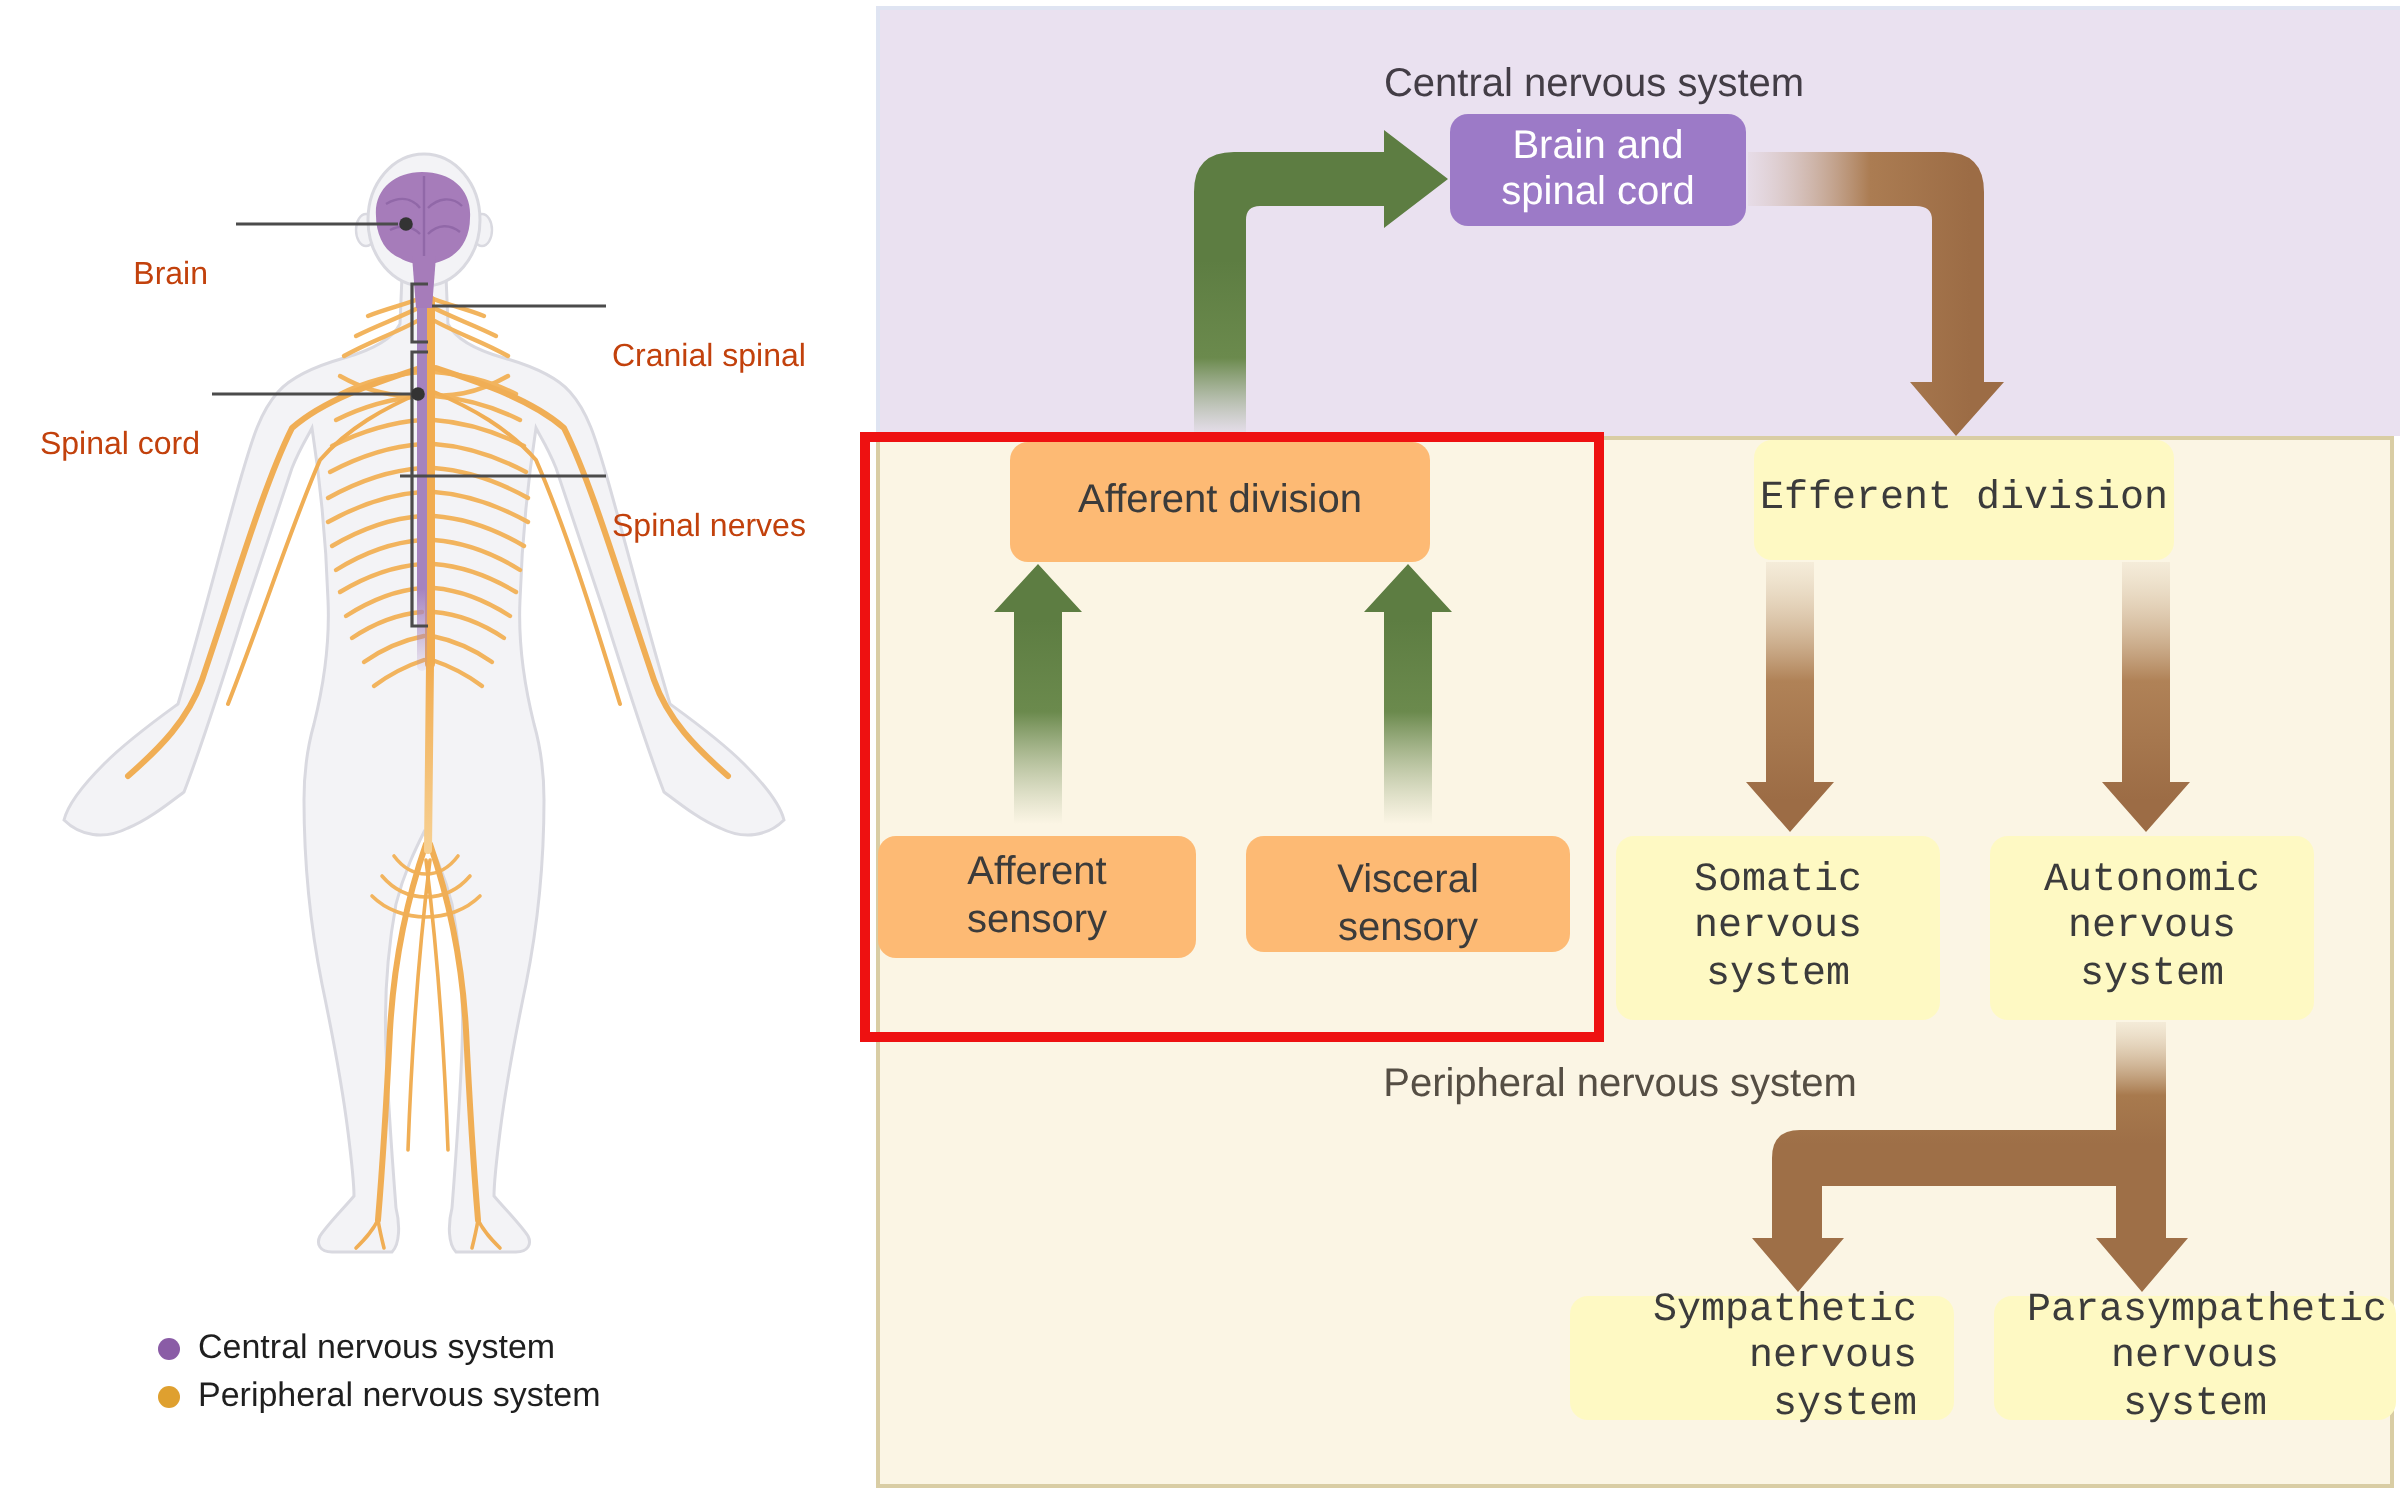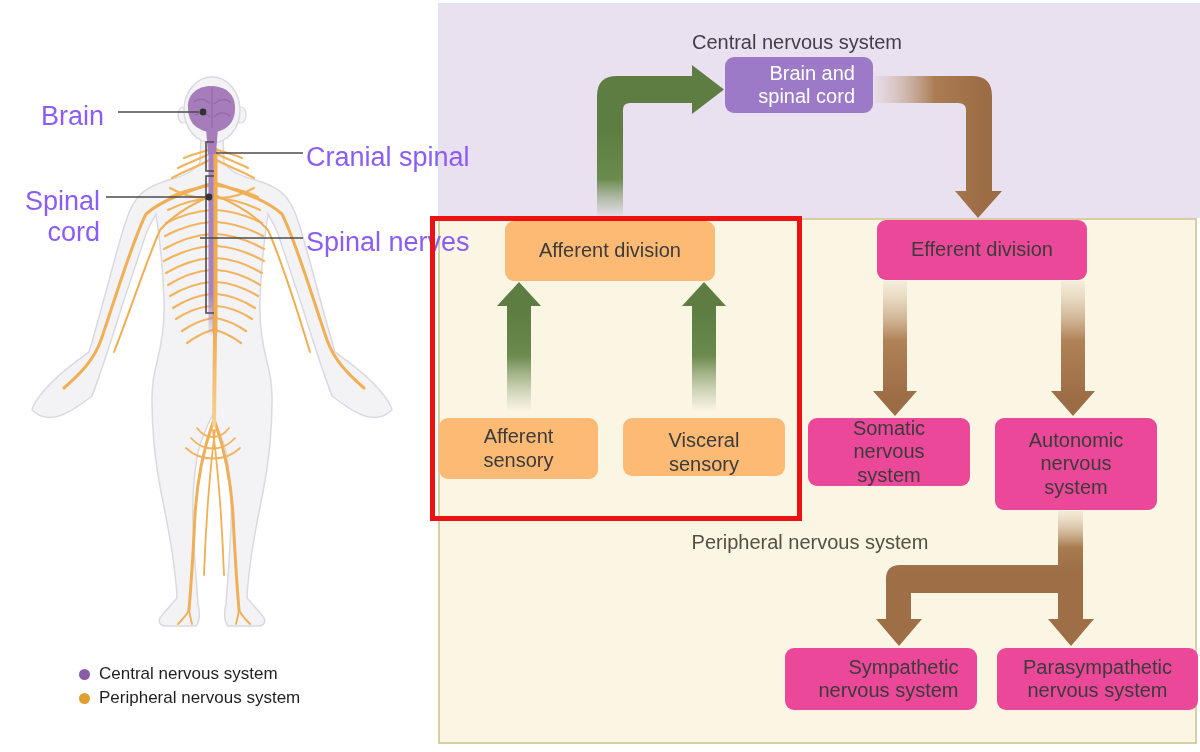--- a/index.html
+++ b/index.html
@@ -11,42 +11,42 @@
   #pns-panel{left:438px;top:218px;width:759px;height:526px;background:#fbf5e4;border:2px solid #d9cda4;box-sizing:border-box;z-index:0;}
   
   .panel-title{font-size:20px;text-align:center;z-index:4;}
   #cns-title{left:597px;top:31px;width:400px;color:#433d46;}
   #pns-title{left:610px;top:531px;width:400px;color:#554e44;}
   
   .box{display:flex;align-items:center;justify-content:center;text-align:center;
        border-radius:9px;font-size:20px;line-height:1.17;color:#3b3b3b;z-index:4;}
   .box span{display:inline-block;}
   #cns-box{left:725px;top:57px;width:148px;height:56px;background:#9c7ac7;color:#ffffff;}
-  #cns-box span{width:112px;text-align:right;}
+  #cns-box span{width:112px;}
   .green-box{background:#fdba74;}
-  .tan-box{background:#ec4899;}
+  .tan-box{background:#fef9c3;font-family:Liberation Mono, monospace;}
   #afferent-division{left:505px;top:221px;width:210px;height:60px;}
   #somatic-sensory{left:439px;top:418px;width:159px;height:61px;}
   #somatic-sensory span,#visceral-sensory span{width:120px;}
   #visceral-sensory{left:623px;top:418px;width:162px;height:58px;align-items:flex-end;}
   #efferent-division{left:877px;top:220px;width:210px;height:60px;}
-  #somatic-ns{left:808px;top:418px;width:162px;height:68px;justify-content:center;}
+  #somatic-ns{left:808px;top:418px;width:162px;height:92px;justify-content:center;}
   #autonomic-ns{left:995px;top:418px;width:162px;height:92px;}
   #somatic-ns span,#autonomic-ns span{width:108px;}
   #sympathetic-ns{left:785px;top:648px;width:192px;height:62px;text-align:right;}
   #sympathetic-ns span{width:155px;}
   #parasympathetic-ns{left:997px;top:648px;width:201px;height:62px;}
   #parasympathetic-ns span{width:168px;}
   
   #highlight-rect{left:430px;top:216px;width:372px;height:305px;border:5px solid #ee1111;box-sizing:border-box;z-index:6;}
   
   #arrows-svg{left:0;top:0;width:1200px;height:752px;z-index:2;pointer-events:none;}
   #anatomy-svg{left:0;top:0;width:440px;height:752px;z-index:1;pointer-events:none;}
   
-  .ana-label{font-size:27px;color:#8b5cf6;z-index:3;}
+  .ana-label{font-size:16px;color:#c2410c;z-index:3;margin-top:28px;}
   #label-brain{left:40px;top:101px;width:64px;text-align:right;}
   #label-cranial{left:306px;top:142px;}
   #label-spinal-cord{left:0px;top:186px;width:100px;text-align:right;}
   #label-spinal-nerves{left:306px;top:227px;}
   
   .legend-row{display:flex;align-items:center;gap:9px;height:24px;z-index:3;}
   #legend-1{left:79px;top:662px;}
   #legend-2{left:79px;top:686px;}
   .legend-dot{width:11px;height:11px;border-radius:50%;}
   #legend-dot-cns{background:#8a5ca6;}

